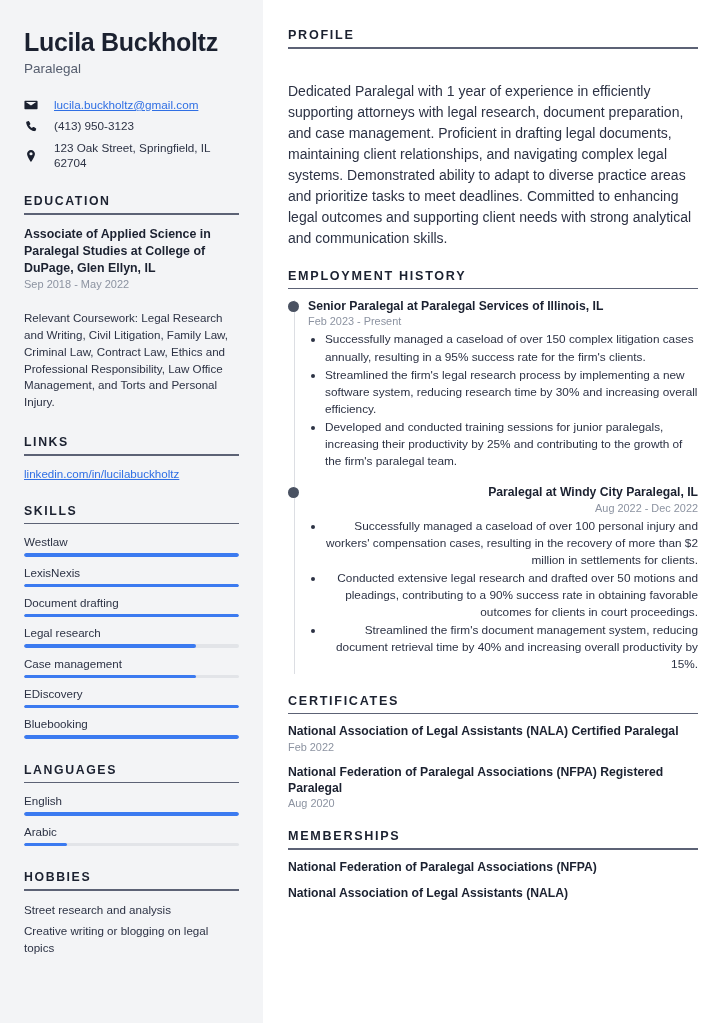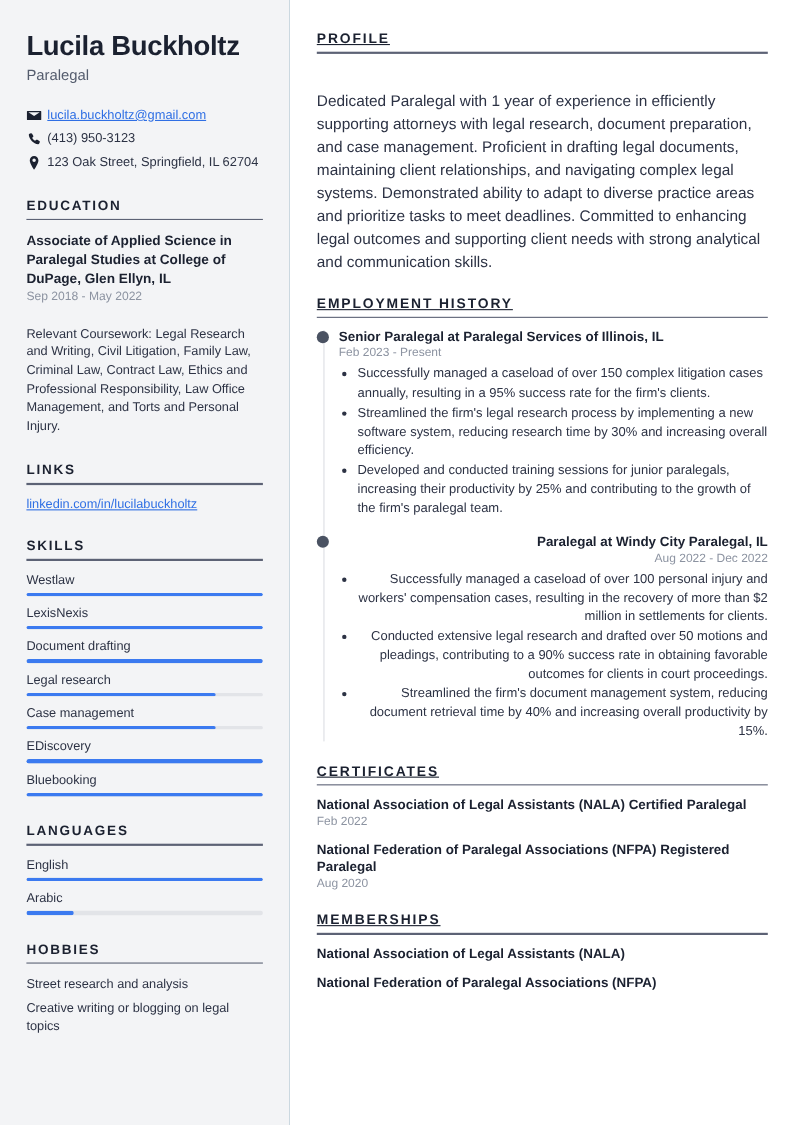--- a/index.html
+++ b/index.html
@@ -19,21 +19,21 @@
     box-sizing:border-box;
     padding:28px 24px 0 24px;
   }
   .name{
     font-size:25px;font-weight:bold;letter-spacing:-0.3px;
     color:#1b2130;line-height:1.15;margin:0 0 4px 0;
   }
   .job-title{font-size:13.5px;color:#555d6e;margin:0 0 22px 0;font-weight:normal;}
 
   .contact-list{margin:0 0 6px 0;}
-  .contact-row{display:flex;align-items:center;gap:5px;margin-bottom:7px;}
+  .contact-row{display:flex;align-items:center;gap:16px;margin-bottom:7px;}
   .contact-icon{width:14px;min-width:14px;height:14px;display:flex;align-items:center;justify-content:center;color:#1b2130;}
   .contact-icon svg{display:block;}
   .contact-text{font-size:11.7px;color:#2c3244;line-height:1.25;}
   .contact-text.link{color:#2f6fe4;text-decoration:underline;}
 
   .sec{margin-top:24px;}
   .sec-head{
     font-size:12.3px;font-weight:bold;letter-spacing:1.6px;
     color:#1b2130;text-transform:uppercase;margin:0 0 5px 0;
   }
@@ -50,21 +50,21 @@
   .bar-track{height:3.4px;background:#e2e4e8;border-radius:2px;width:100%;overflow:hidden;}
   .bar-fill{height:100%;background:#3b7af0;border-radius:2px;}
 
   .hobby{font-size:11.6px;color:#2c3244;line-height:1.42;margin-bottom:5px;}
 
   
   .main{flex:1;box-sizing:border-box;padding:28px 26px 0 25px;background:#fff;}
   .m-sec{margin-bottom:20px;}
   .m-head{
     font-size:12.6px;font-weight:bold;letter-spacing:1.7px;
-    color:#1b2130;text-transform:uppercase;margin:0 0 5px 0;text-decoration:underline;
+    color:#1b2130;text-transform:uppercase;margin:0 0 5px 0;
   }
   .m-rule{height:1.5px;background:#5c6275;width:100%;margin-bottom:9px;}
   .profile-text{font-size:14px;line-height:1.5;color:#2c3244;margin-top:32px;}
 
   .timeline{position:relative;padding-left:20px;}
   .tl-line{position:absolute;left:5.5px;top:2px;bottom:0;width:1.2px;background:#dcdee3;}
   .job{position:relative;margin-bottom:14px;}
   .job:last-child{margin-bottom:0;text-align:right;}
   .dot{position:absolute;left:-20px;top:3px;width:11px;height:11px;border-radius:50%;background:#4a5262;}
   .job-role{font-size:12.2px;font-weight:bold;color:#1b2130;line-height:1.35;margin-bottom:1px;}
@@ -256,18 +256,18 @@
       </div>
       <div class="cert">
         <div class="cert-title">National Federation of Paralegal Associations (NFPA) Registered Paralegal</div>
         <div class="cert-date">Aug 2020</div>
       </div>
     </section>
 
     <section class="m-sec">
       <h2 class="m-head">MEMBERSHIPS</h2>
       <div class="m-rule"></div>
+      <div class="mem">National Federation of Paralegal Associations (NFPA)</div>
       <div class="mem">National Association of Legal Assistants (NALA)</div>
-      <div class="mem">National Federation of Paralegal Associations (NFPA)</div>
     </section>
 
   </main>
 </div>
 
 </body></html>

